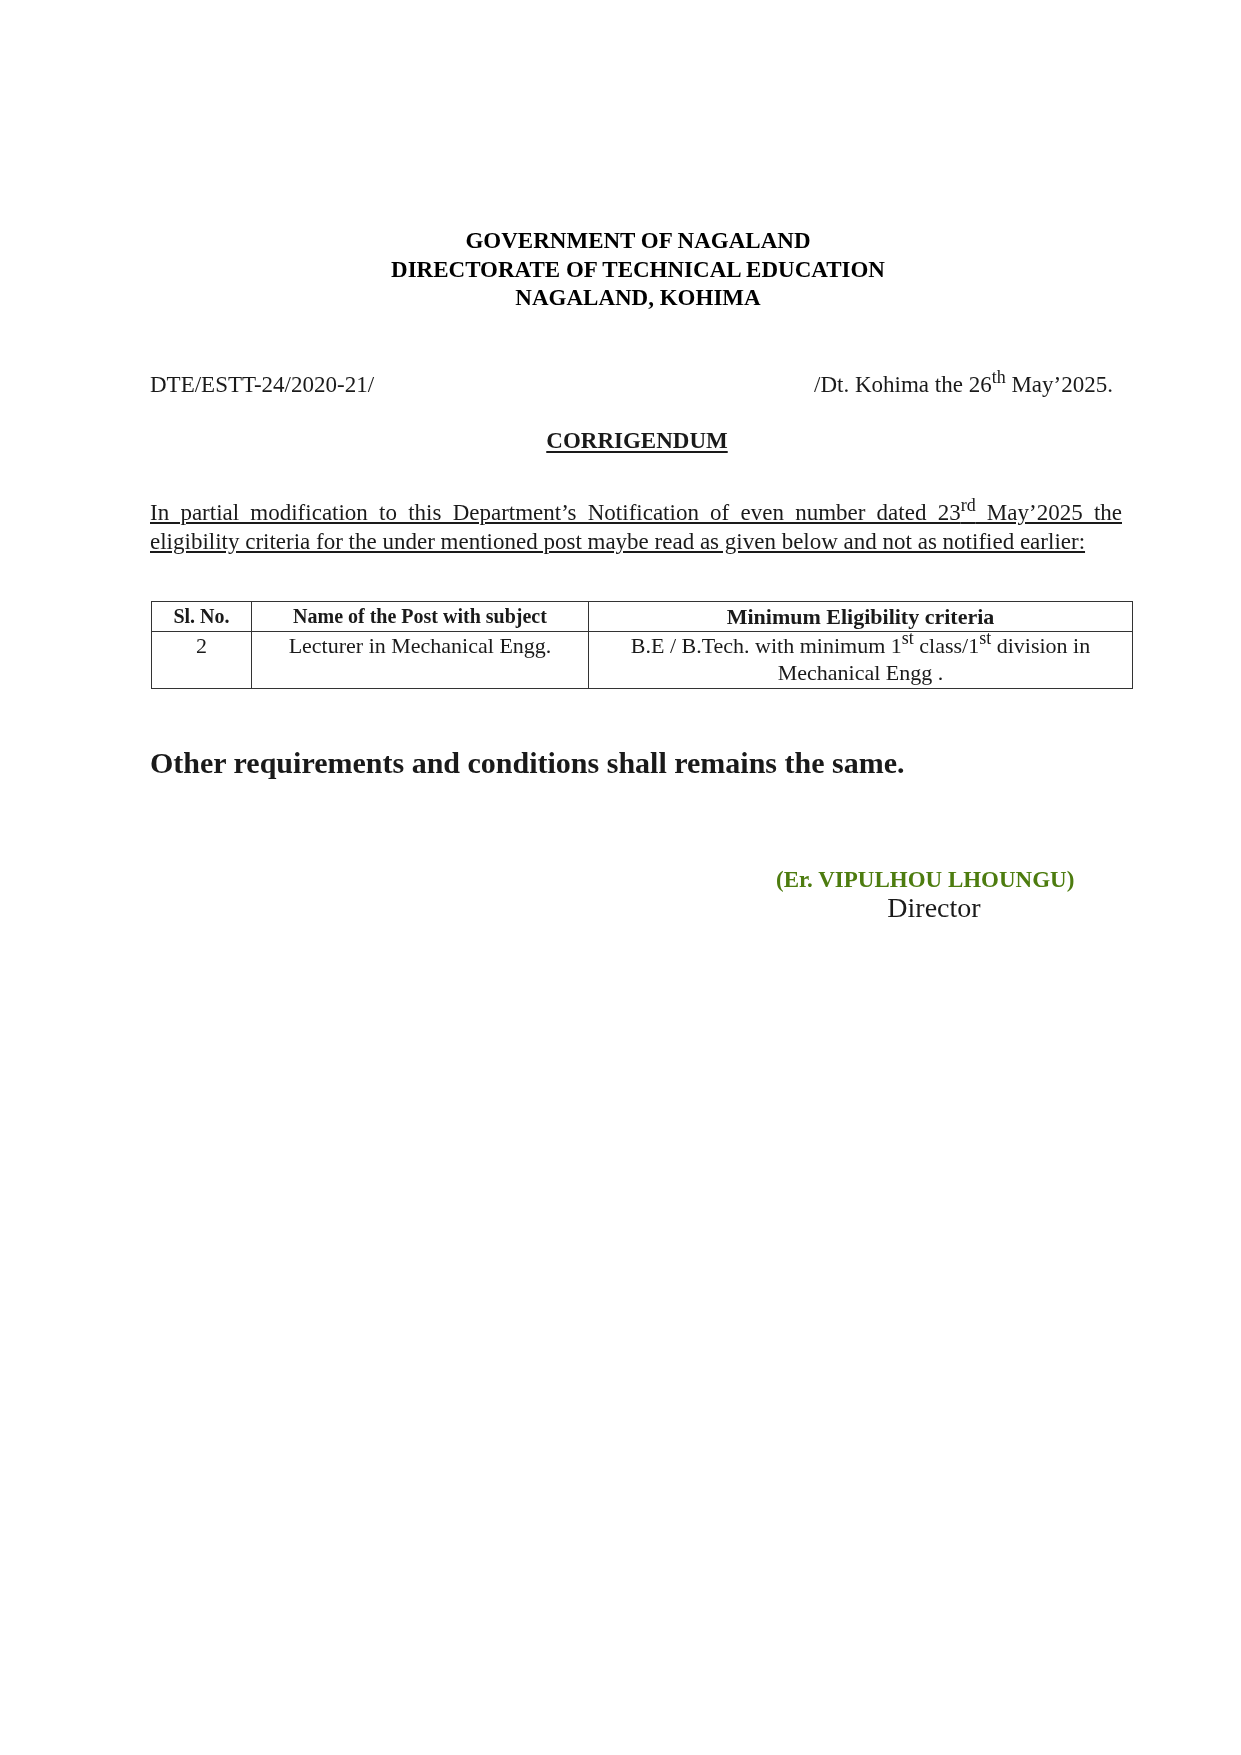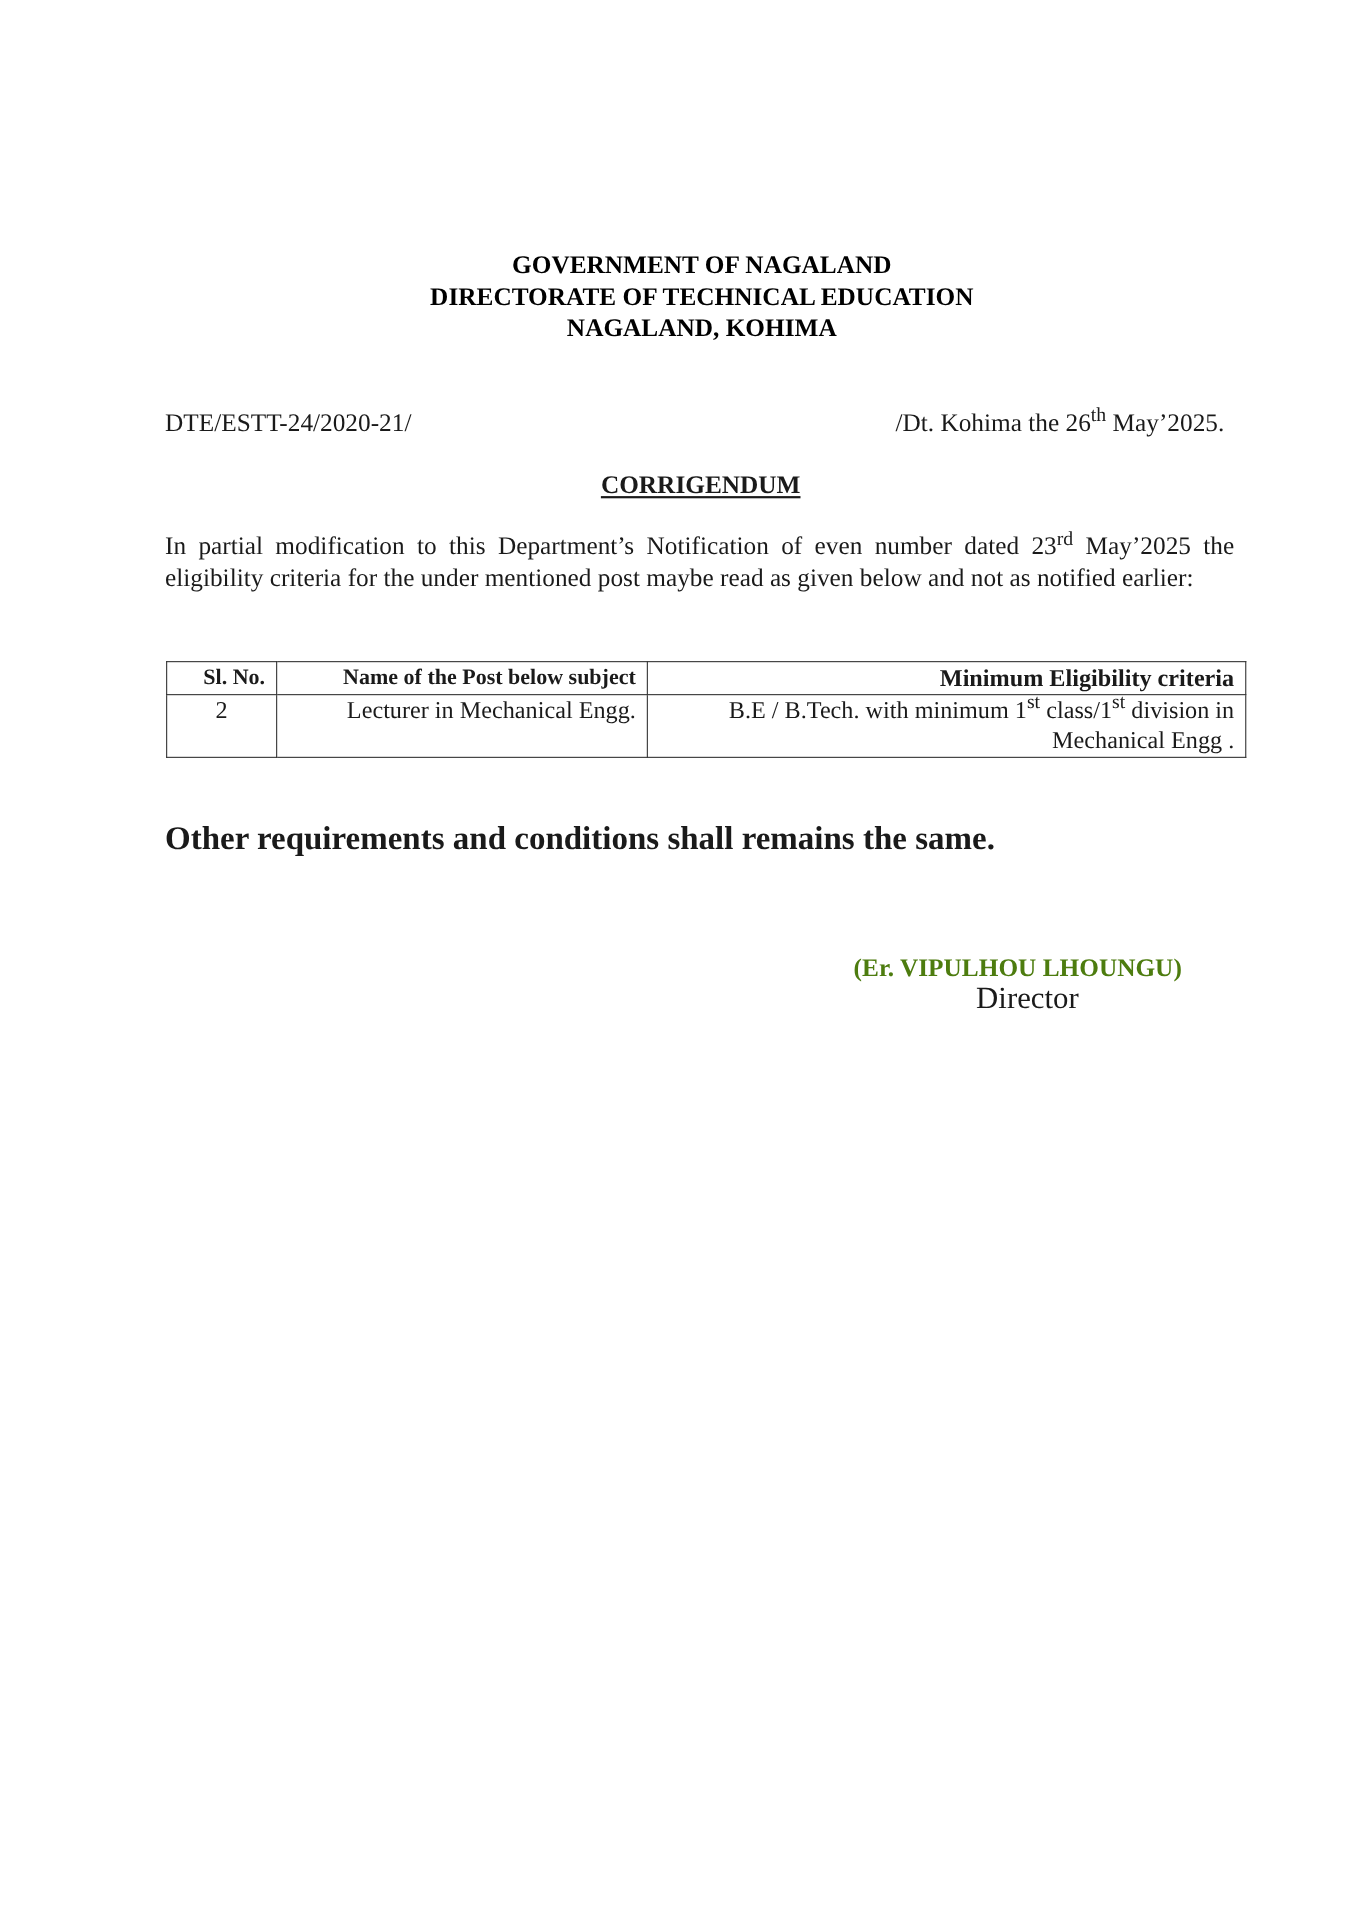--- a/index.html
+++ b/index.html
@@ -56,21 +56,21 @@
       left: 151px; top: 601px;
       width: 982px;
       border-collapse: collapse;
       font-size: 22px;
       line-height: 27px;
     }
     table.crit th, table.crit td {
       border: 1.5px solid #333;
       padding: 0 10px;
       vertical-align: top;
-      text-align: right;
+      text-align: center;
     }
     table.crit th { font-weight: bold; height: 29px; line-height: 29px; font-size: 20px; }
     table.crit th.c3 { font-size: 22px; }
     table.crit td { height: 56px; }
     table.crit .c1 { width: 79px; }
     table.crit .c2 { width: 316px; }
     table.crit td.c1 { text-align: center; }
     .other {
       left: 150px;
       font-size: 30px;
@@ -96,27 +96,27 @@
 
 <div class="abs hdr" style="top:226px;">GOVERNMENT OF NAGALAND</div>
 <div class="abs hdr" style="top:255px;">DIRECTORATE OF TECHNICAL EDUCATION</div>
 <div class="abs hdr" style="top:283px;">NAGALAND, KOHIMA</div>
 
 <div class="abs ref" style="left:150px; top:370px;text-align:right;">DTE/ESTT-24/2020-21/</div>
 <div class="abs ref" style="right:128px; top:370px;"><span>/Dt. Kohima the 26</span><sup>th</sup><span> May’2025.</span></div>
 
 <div class="abs title" style="top:426px;">CORRIGENDUM</div>
 
-<div class="abs para" style="top:482px;"><span>In partial modification to this Department’s Notification of even number dated 23</span><sup>rd</sup><span> May’2025 the eligibility criteria for the under mentioned post maybe read as given below and not as notified earlier:</span></div>
+<div class="abs para" style="top:498px;text-decoration:underline;"><span>In partial modification to this Department’s Notification of even number dated 23</span><sup>rd</sup><span> May’2025 the eligibility criteria for the under mentioned post maybe read as given below and not as notified earlier:</span></div>
 
 <table class="crit">
   <thead>
     <tr>
       <th class="c1">Sl. No.</th>
-      <th class="c2">Name of the Post below subject</th>
+      <th class="c2">Name of the Post with subject</th>
       <th class="c3">Minimum Eligibility criteria</th>
     </tr>
   </thead>
   <tbody>
     <tr>
       <td class="c1">2</td>
       <td class="c2">Lecturer in Mechanical Engg.</td>
       <td class="c3"><span>B.E / B.Tech. with minimum 1</span><sup>st</sup><span> class/1</span><sup>st</sup><span> division in Mechanical Engg .</span></td>
     </tr>
   </tbody>

